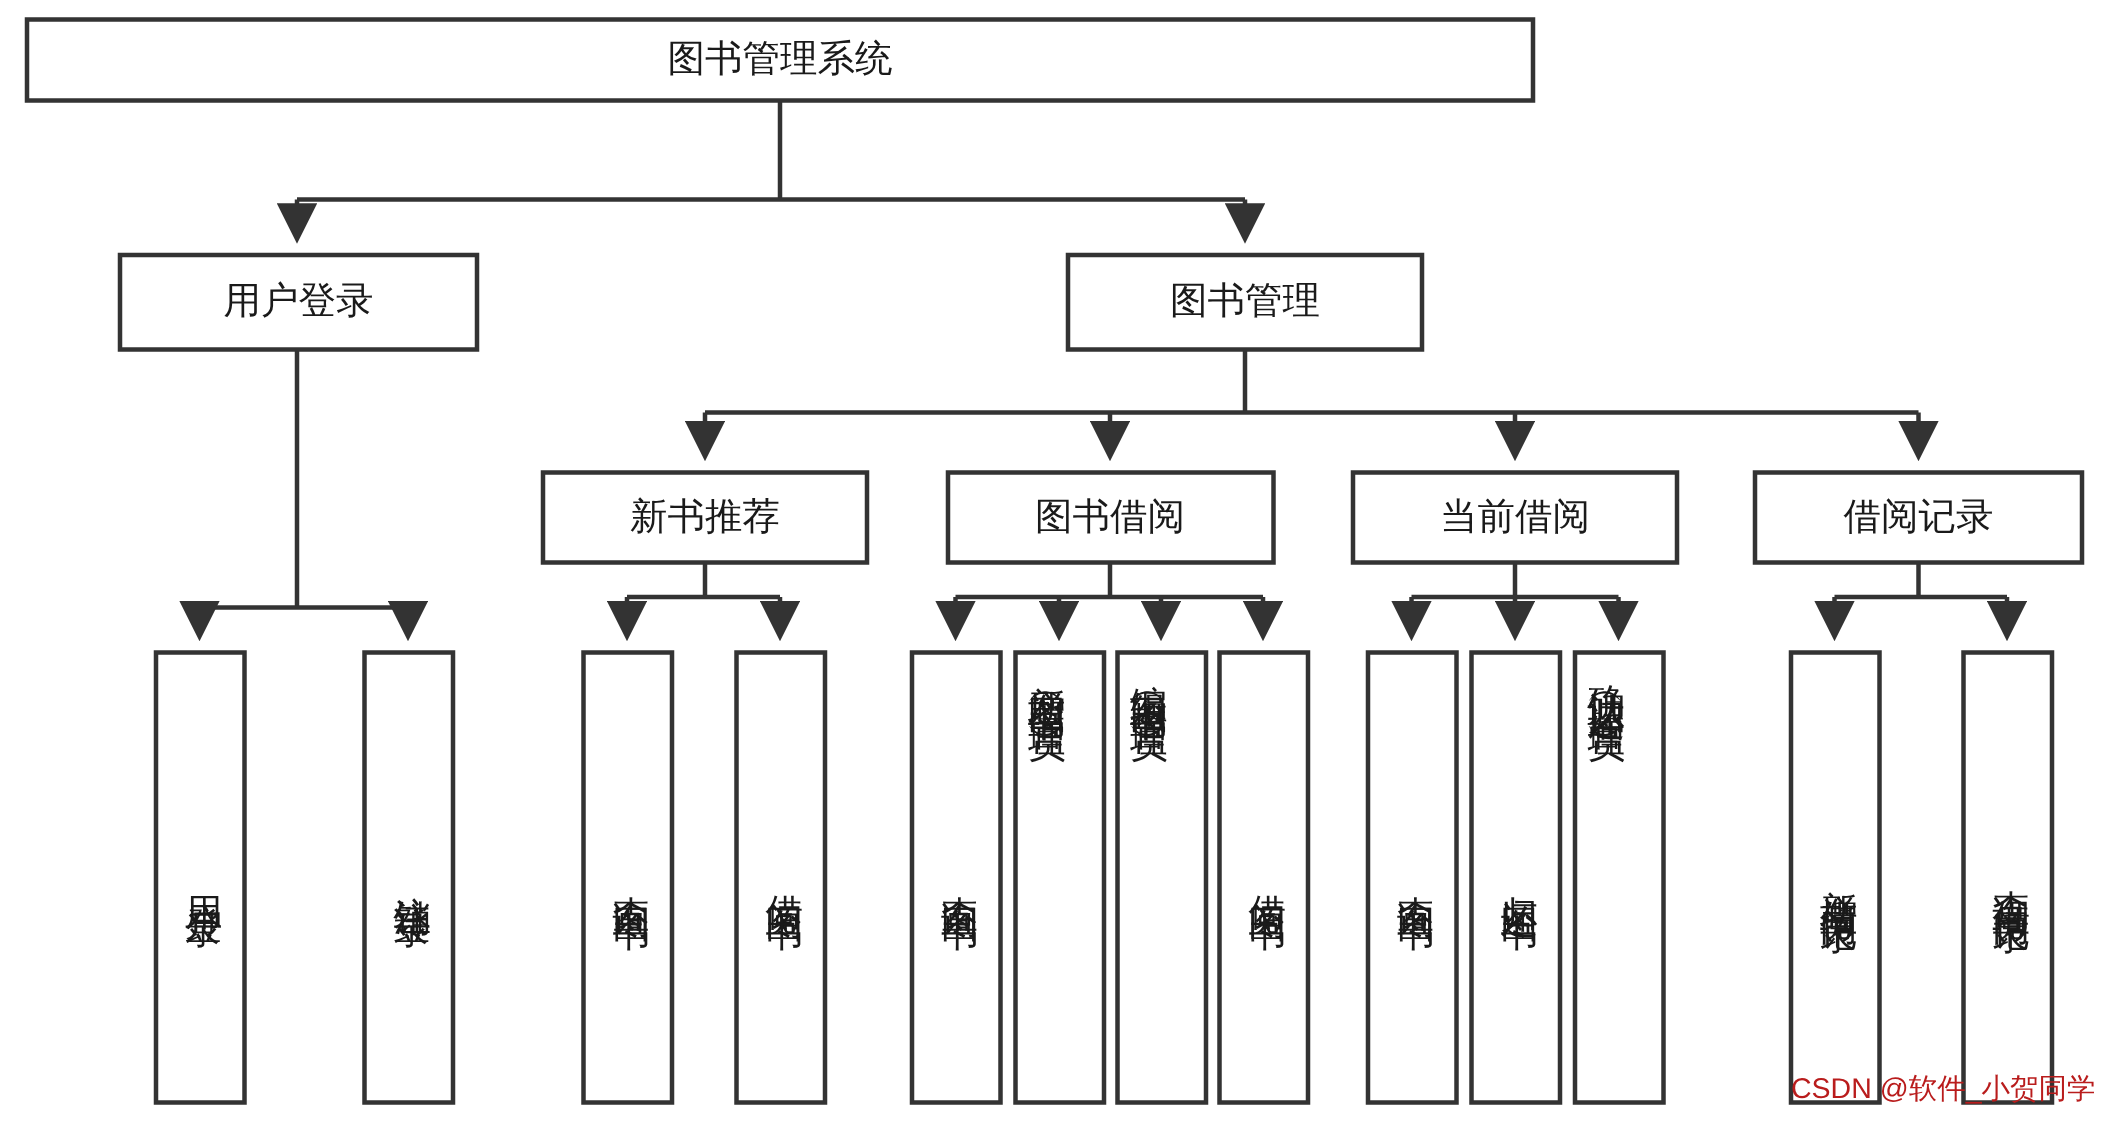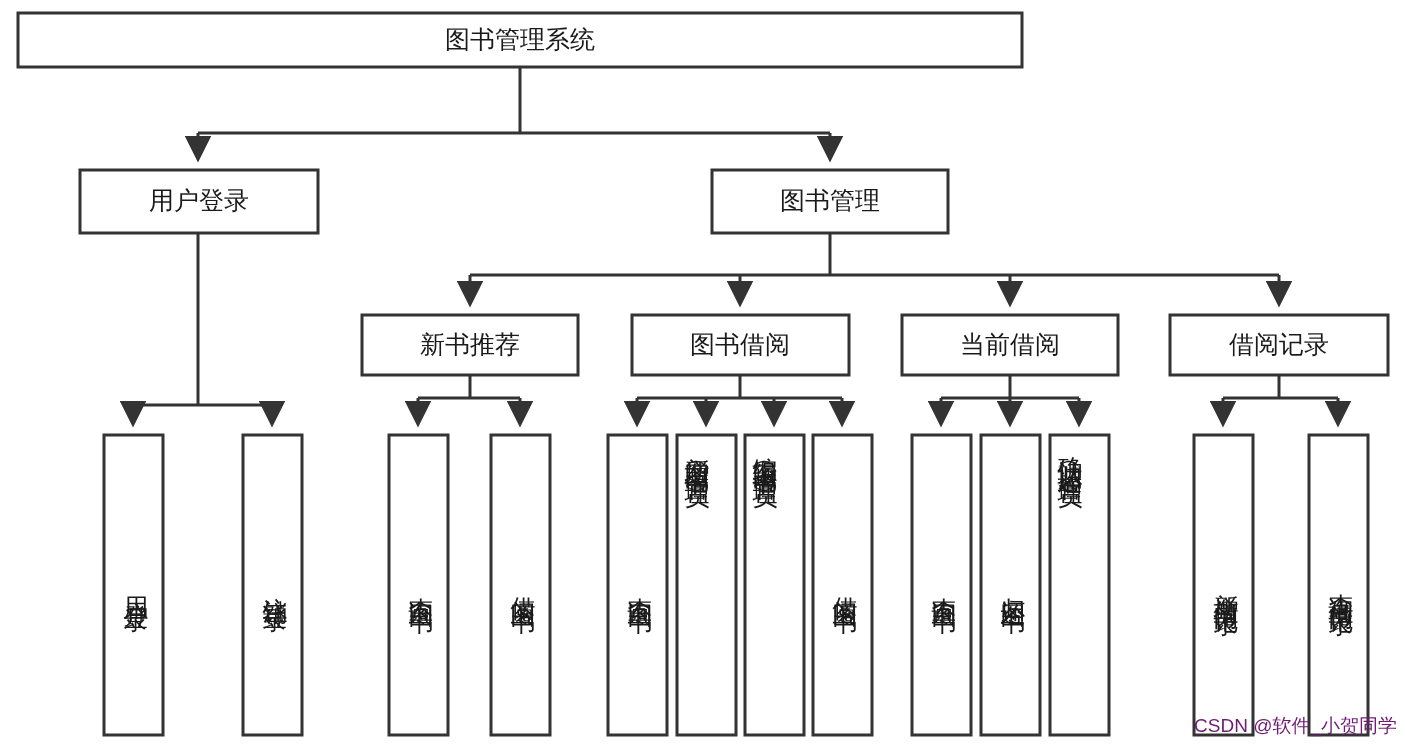--- a/index.html
+++ b/index.html
@@ -45,21 +45,21 @@
   .arrow-head {
     fill: #333333;
     stroke: none;
   }
   .watermark {
     position: absolute;
     right: 8px;
     bottom: 8px;
     font-family: "Liberation Sans", "DejaVu Sans", sans-serif;
     font-size: 19px;
-    color: #701a75;
+    color: #b91c1c;
     white-space: nowrap;
     user-select: none;
   }
 </style>
 </head>
 <body>
 
 <svg id="diagram" viewBox="0 0 1405 747" xmlns="http://www.w3.org/2000/svg">
 
   <defs>

